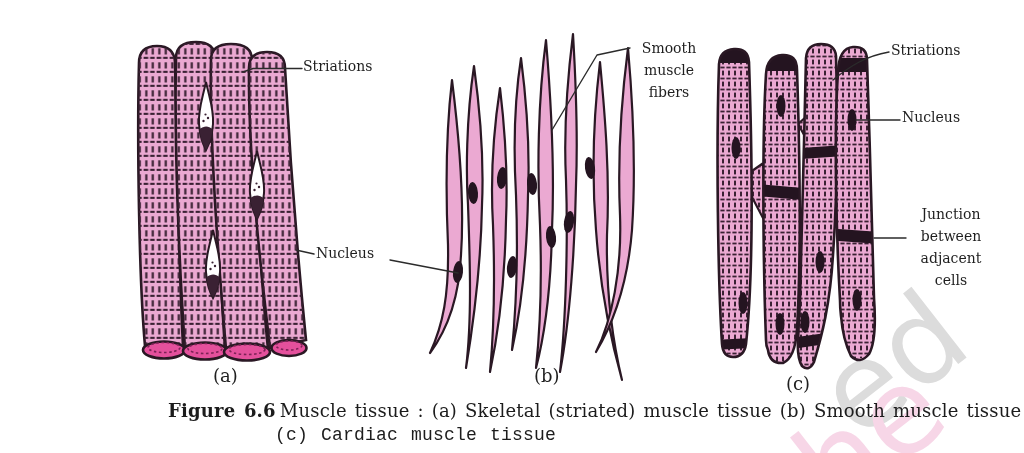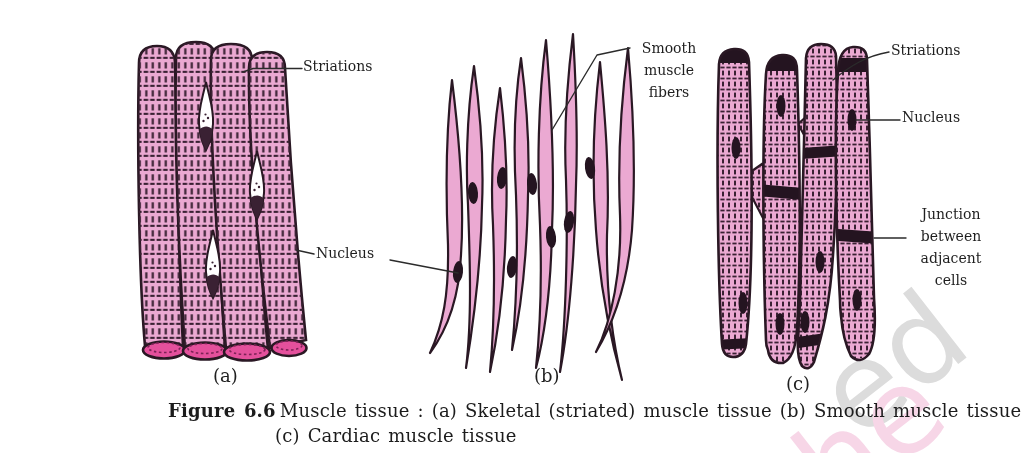--- a/index.html
+++ b/index.html
@@ -21,21 +21,21 @@
   #lab-stri-a{left:303px;top:58px;}
   #lab-nuc-ab{left:316px;top:245px;}
   #lab-smooth{left:627px;top:37px;width:84px;}
   #lab-stri-c{left:891px;top:42px;}
   #lab-nuc-c{left:902px;top:109px;}
   #lab-junction{left:903px;top:203px;width:96px;}
   #plabel-a{left:213px;top:365px;}
   #plabel-b{left:534px;top:365px;}
   #plabel-c{left:786px;top:373px;}
   #caption-line1{left:168px;top:400px;}
-  #caption-line2{left:275px;top:425px;}
+  #caption-line2{left:275px;top:425px;font-family:Liberation Mono, monospace;}
 </style>
 </head>
 <body>
 
 <div id="stage">
 
   <div class="wm wm-gray">ed</div>
   <div class="wm wm-pink">he</div>
 
   <svg width="1024" height="453" viewBox="0 0 1024 453">

